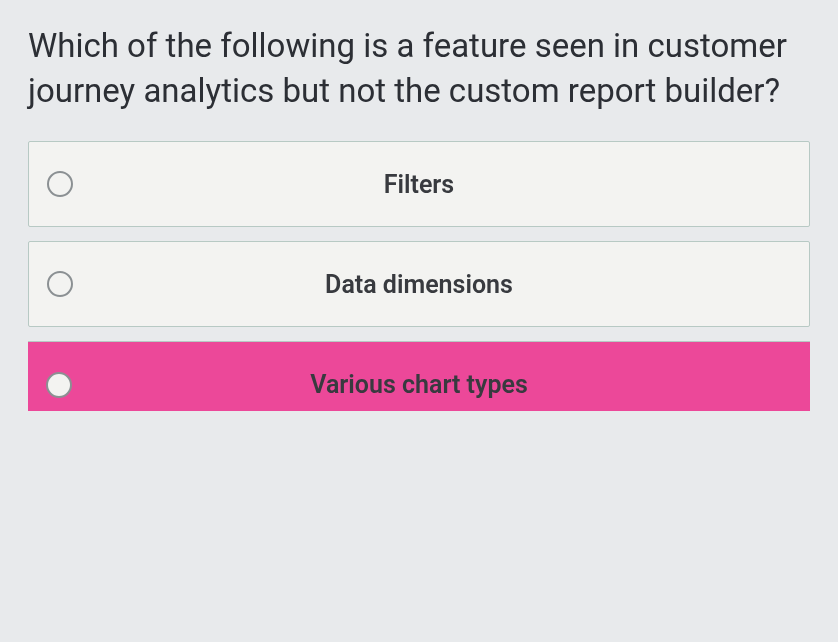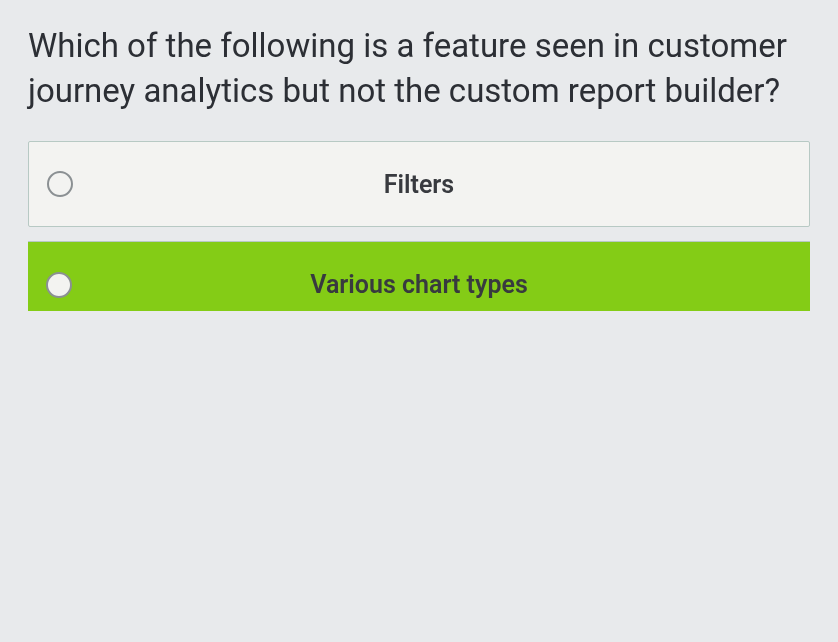--- a/index.html
+++ b/index.html
@@ -36,21 +36,21 @@
       padding: 26px 18px;
       cursor: pointer;
       position: relative;
       min-height: 86px;
     }
     .option:last-child {
       border-bottom: none;
       border-left: none;
       border-right: none;
       border-radius: 0;
-      background: #84cc16;
+      background: #ec4899;
       padding-bottom: 10px;
       min-height: 70px;
     }
     .radio {
       width: 26px;
       height: 26px;
       border: 2px solid #8b9093;
       border-radius: 50%;
       flex-shrink: 0;
       background: #f3f3f1;
@@ -69,15 +69,19 @@
 
 <div class="question">Which of the following is a feature seen in customer journey analytics but not the custom report builder?</div>
 
 <div class="options">
   <div class="option">
     <div class="radio"></div>
     <div class="option-label">Filters</div>
   </div>
   <div class="option">
     <div class="radio"></div>
+    <div class="option-label">Data dimensions</div>
+  </div>
+  <div class="option">
+    <div class="radio"></div>
     <div class="option-label">Various chart types</div>
   </div>
 </div>
 
 </body></html>

